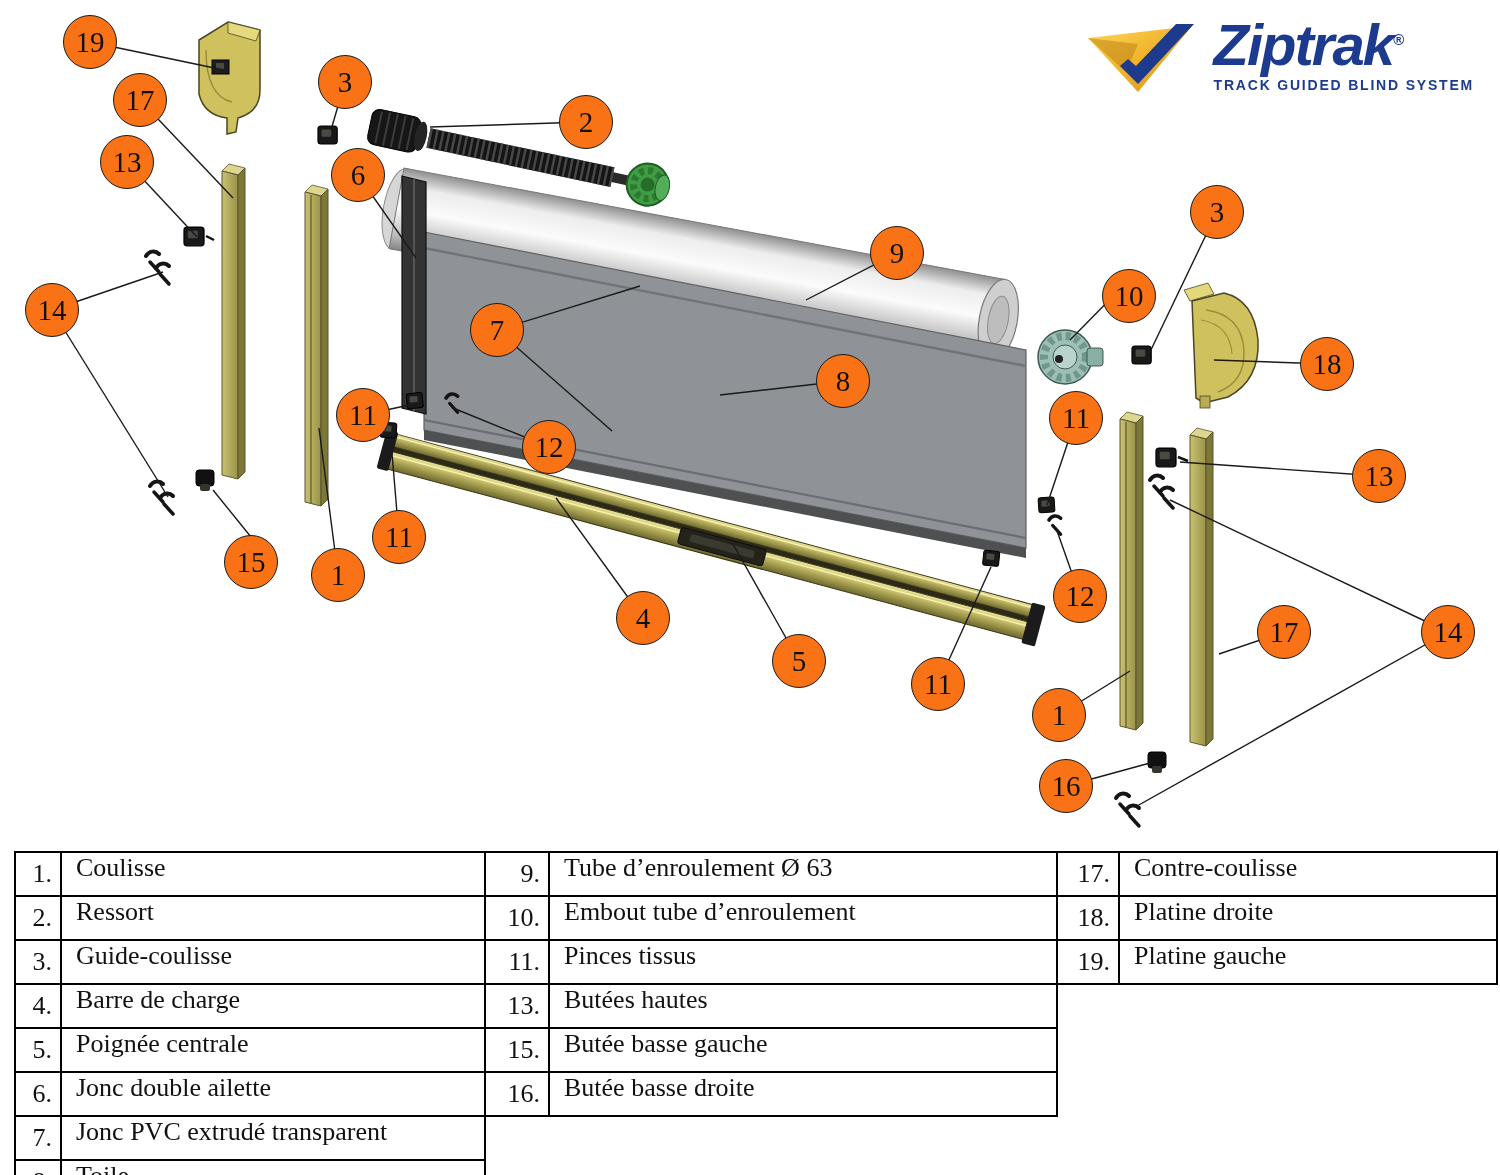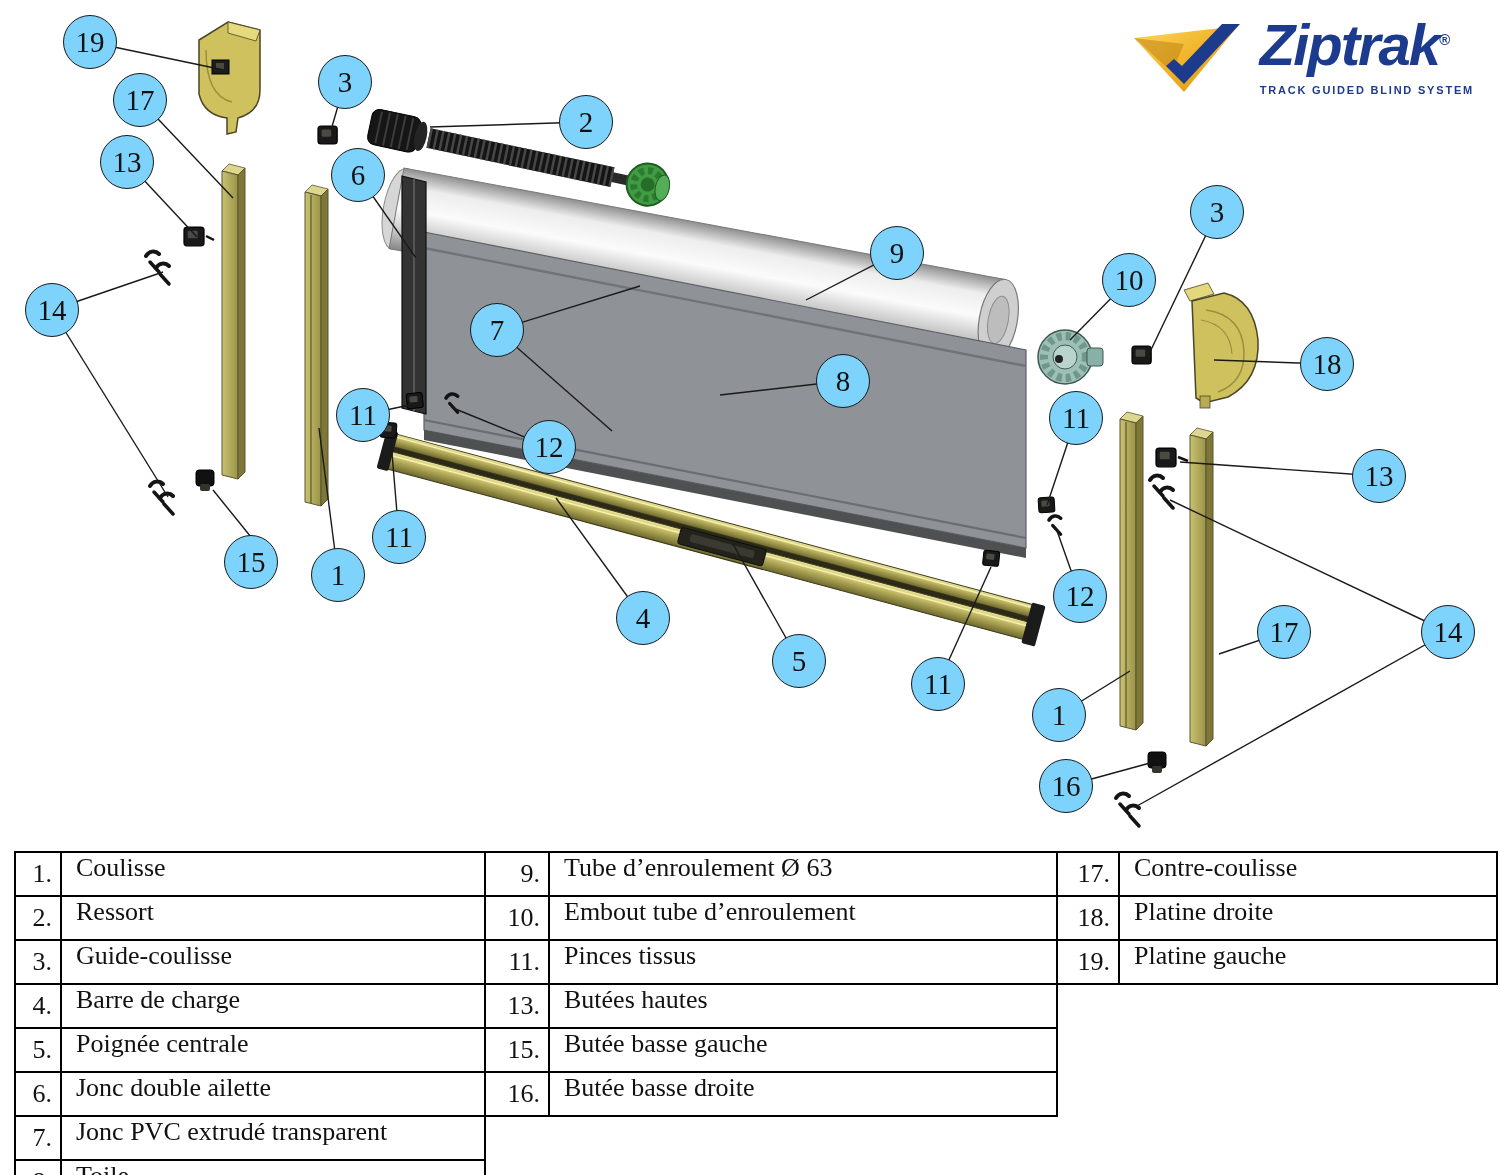--- a/index.html
+++ b/index.html
@@ -4,33 +4,33 @@
 <style>
   * { margin:0; padding:0; box-sizing:border-box; }
   html,body { background:#ffffff; }
   body { font-family:"Liberation Serif", serif; }
   .stage { position:relative; width:1500px; height:1175px; background:#fff; overflow:hidden; }
   .drawing { position:absolute; top:0; left:0; }
 
   .callout {
     position:absolute; width:54px; height:54px;
     border:1.6px solid #1a1a1a; border-radius:50%;
-    background:#7dd3fc; display:flex; align-items:center; justify-content:center;
+    background:#f97316; display:flex; align-items:center; justify-content:center;
     font-size:29px; color:#111; transform:translate(-50%,-50%);
     font-family:"Liberation Serif", serif; z-index:5;
   }
 
   .logo { position:absolute; top:16px; right:26px; display:flex; align-items:flex-start; gap:16px; z-index:4; }
   .logo-mark { display:block; margin-top:6px; }
   .logo-text-wrap { display:flex; flex-direction:column; align-items:flex-start; }
   .logo-brand { font-family:"Liberation Sans", sans-serif; font-style:italic; font-weight:bold;
     font-size:58px; color:#1c3b8e; line-height:1; letter-spacing:-2px; }
   .logo-brand .reg { font-size:15px; vertical-align:super; letter-spacing:0; }
-  .logo-tagline { font-family:"Liberation Sans", sans-serif; font-weight:bold; font-size:11px;
-    color:#1c3b8e; letter-spacing:1.8px; margin-top:10px; align-self:flex-end; }
+  .logo-tagline { font-family:"Liberation Sans", sans-serif; font-weight:bold; font-size:14px;
+    color:#1c3b8e; letter-spacing:1.8px; margin-top:3px; align-self:flex-end; }
 
   .parts-table { position:absolute; left:14px; top:851px; display:flex; align-items:flex-start; z-index:3; }
   .parts-table table { border-collapse:collapse; table-layout:fixed; background:#fff; }
   .parts-table table + table { margin-left:-2px; }
   .parts-table td {
     border:2px solid #000; font-size:26px; color:#111;
     height:38px; vertical-align:middle; white-space:nowrap; overflow:hidden;
   }
   .parts-table td.num { text-align:right; padding:0 8px 0 4px; }
   .parts-table td.label { text-align:left; padding:0 6px 12px 14px; }
@@ -257,21 +257,21 @@
   <div id="callouts">
       <div class="callout" style="left: 90px; top: 42px;">19</div>
       <div class="callout" style="left: 140px; top: 100px;">17</div>
       <div class="callout" style="left: 127px; top: 162px;">13</div>
       <div class="callout" style="left: 345px; top: 82px;">3</div>
       <div class="callout" style="left: 586px; top: 122px;">2</div>
       <div class="callout" style="left: 358px; top: 175px;">6</div>
       <div class="callout" style="left: 52px; top: 310px;">14</div>
       <div class="callout" style="left: 497px; top: 330px;">7</div>
       <div class="callout" style="left: 897px; top: 253px;">9</div>
-      <div class="callout" style="left: 1129px; top: 280px;">10</div>
+      <div class="callout" style="left: 1129px; top: 296px;">10</div>
       <div class="callout" style="left: 1217px; top: 212px;">3</div>
       <div class="callout" style="left: 1327px; top: 364px;">18</div>
       <div class="callout" style="left: 843px; top: 381px;">8</div>
       <div class="callout" style="left: 363px; top: 415px;">11</div>
       <div class="callout" style="left: 549px; top: 447px;">12</div>
       <div class="callout" style="left: 1076px; top: 418px;">11</div>
       <div class="callout" style="left: 1379px; top: 476px;">13</div>
       <div class="callout" style="left: 251px; top: 562px;">15</div>
       <div class="callout" style="left: 399px; top: 537px;">11</div>
       <div class="callout" style="left: 338px; top: 575px;">1</div>

